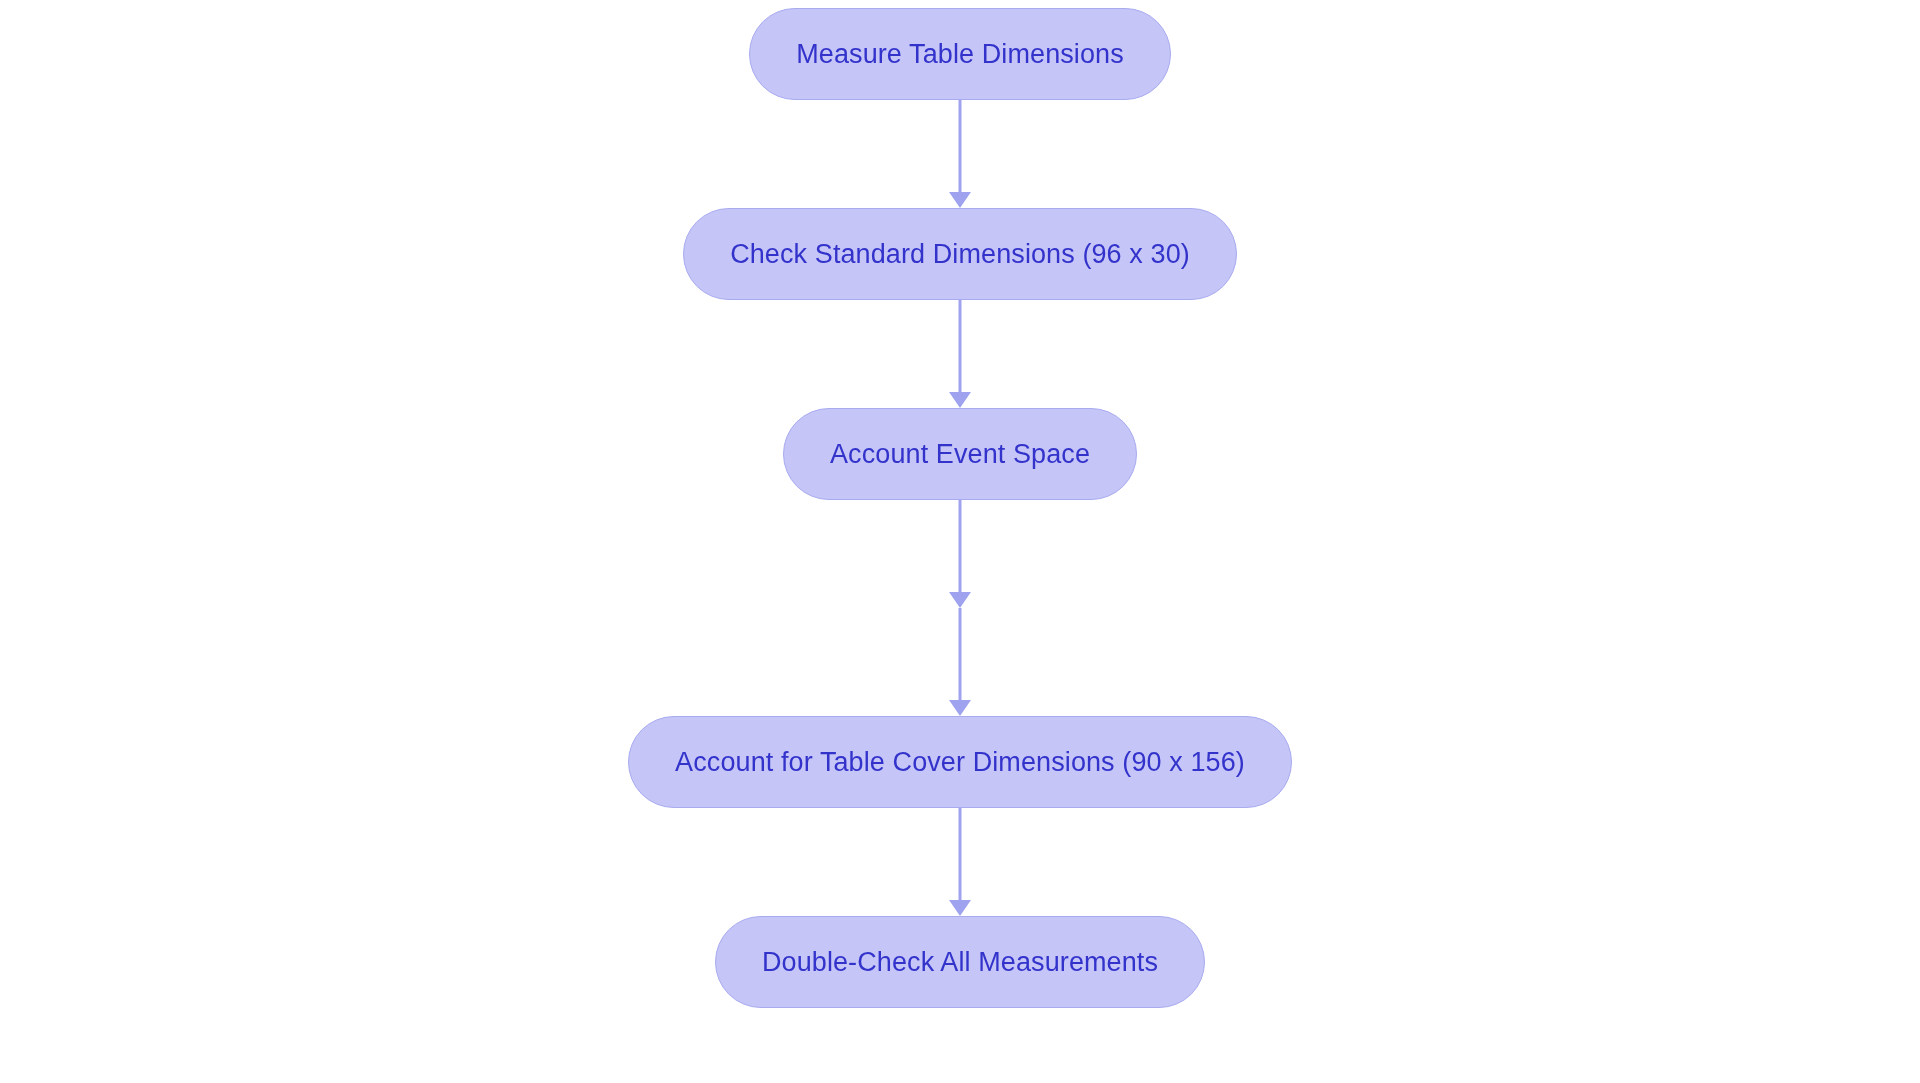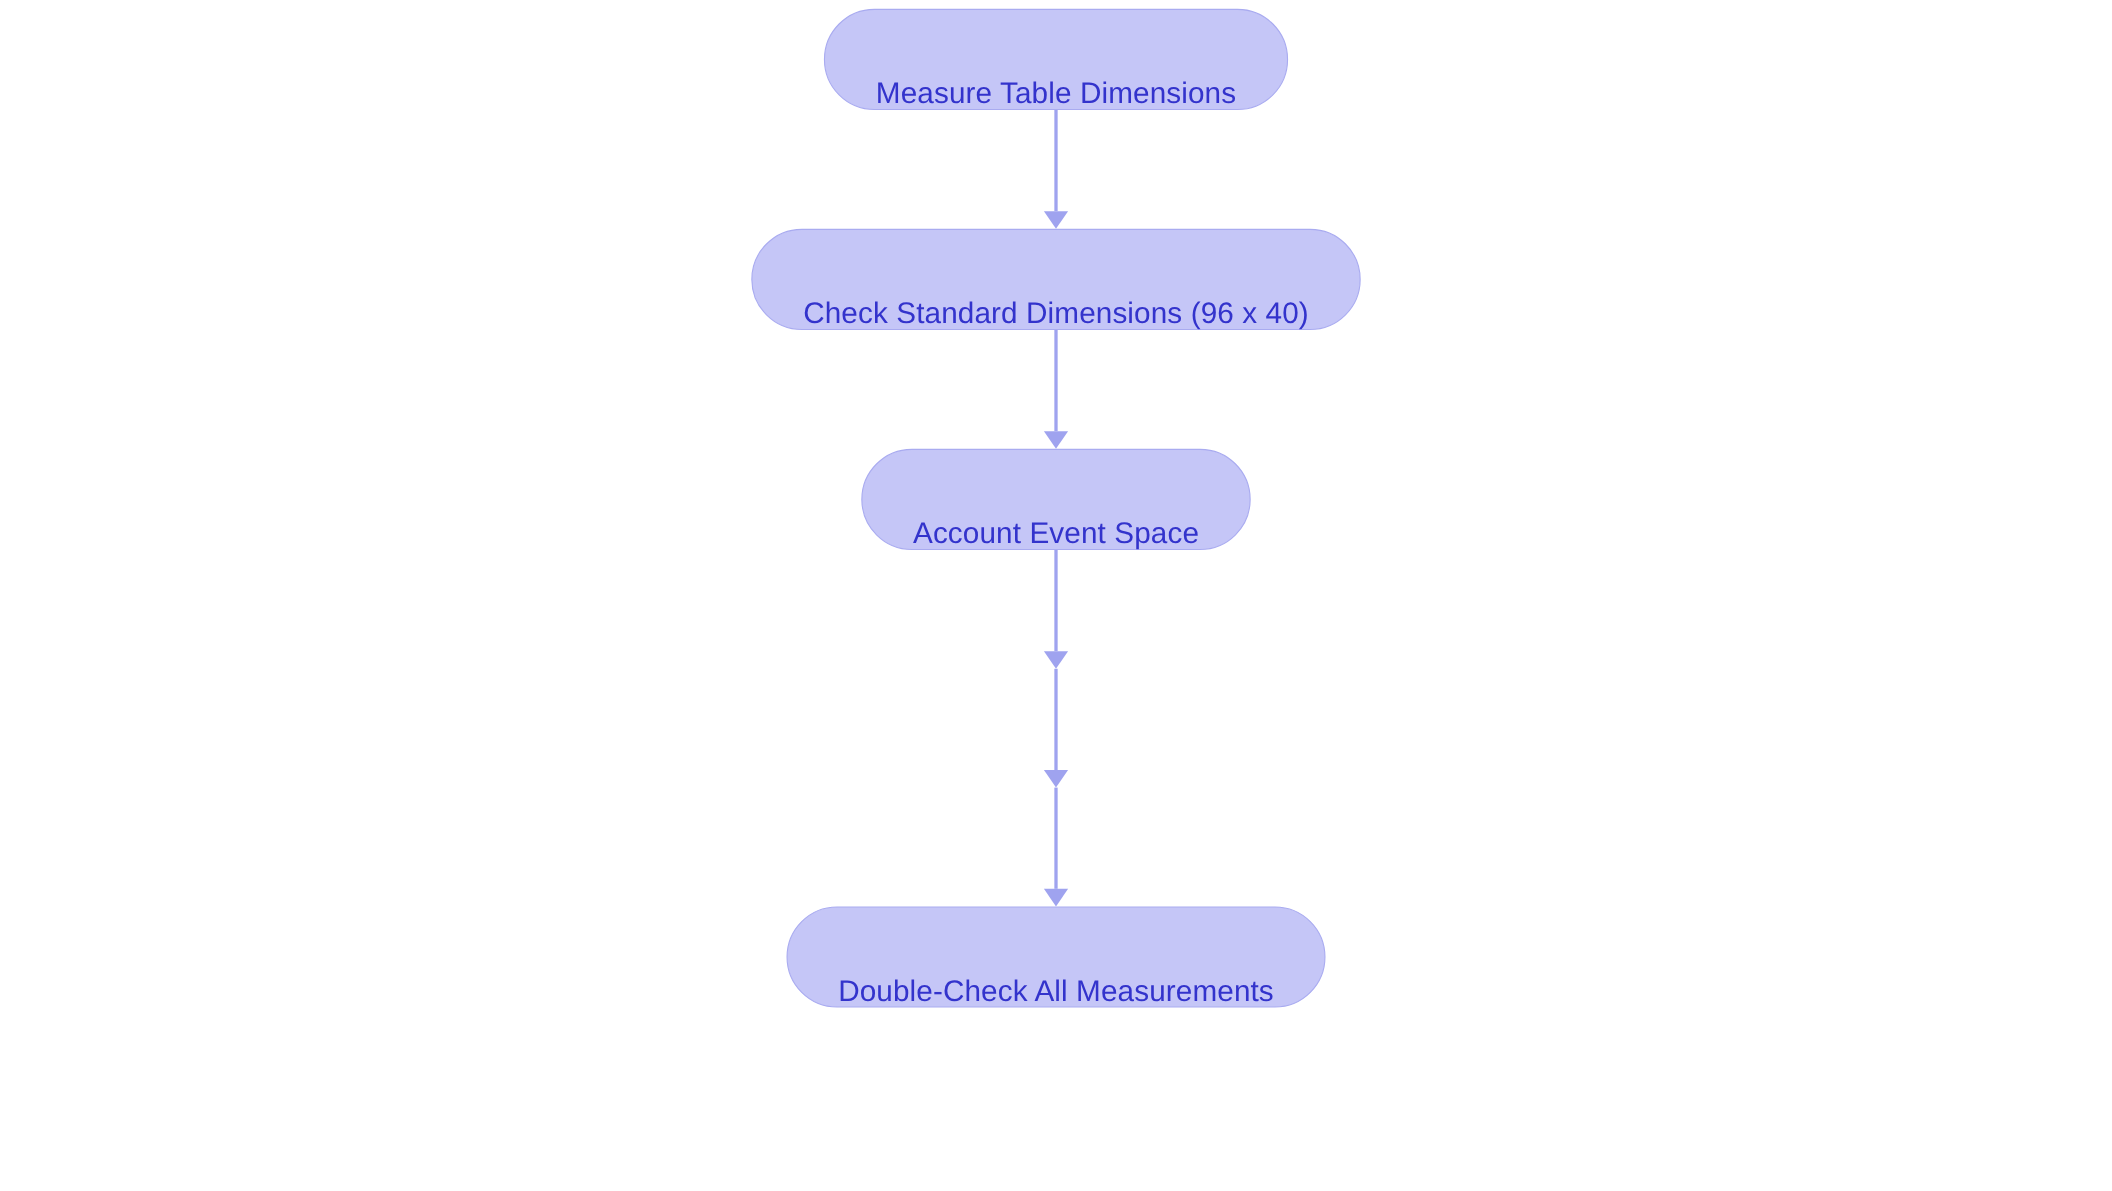--- a/index.html
+++ b/index.html
@@ -29,21 +29,21 @@
     width: 1920px;
     height: 1083px;
     display: flex;
     flex-direction: column;
     align-items: center;
   }
 
   .node {
     box-sizing: border-box;
     display: flex;
-    align-items: flex-end;
+    align-items: center;
     justify-content: center;
     height: 92px;
     padding: 0 46px;
     background: #c5c6f7;
     border: 1.6px solid #a9abf0;
     border-radius: 46px;
     flex: 0 0 auto;
   }
 
   .node-label {
@@ -101,21 +101,21 @@
     <div class="node">
       <span class="node-label">Measure Table Dimensions</span>
     </div>
 
     <div class="connector">
       <span class="connector-line"></span>
       <span class="connector-arrowhead"></span>
     </div>
 
     <div class="node">
-      <span class="node-label">Check Standard Dimensions (96 x 40)</span>
+      <span class="node-label">Check Standard Dimensions (96 x 30)</span>
     </div>
 
     <div class="connector">
       <span class="connector-line"></span>
       <span class="connector-arrowhead"></span>
     </div>
 
     <div class="node">
       <span class="node-label">Account Event Space</span>
     </div>
@@ -124,20 +124,23 @@
       <span class="connector-line"></span>
       <span class="connector-arrowhead"></span>
     </div>
 
 
     <div class="connector">
       <span class="connector-line"></span>
       <span class="connector-arrowhead"></span>
     </div>
 
+    <div class="node">
+      <span class="node-label">Account for Table Cover Dimensions (90 x 156)</span>
+    </div>
 
     <div class="connector">
       <span class="connector-line"></span>
       <span class="connector-arrowhead"></span>
     </div>
 
     <div class="node">
       <span class="node-label">Double-Check All Measurements</span>
     </div>
 

